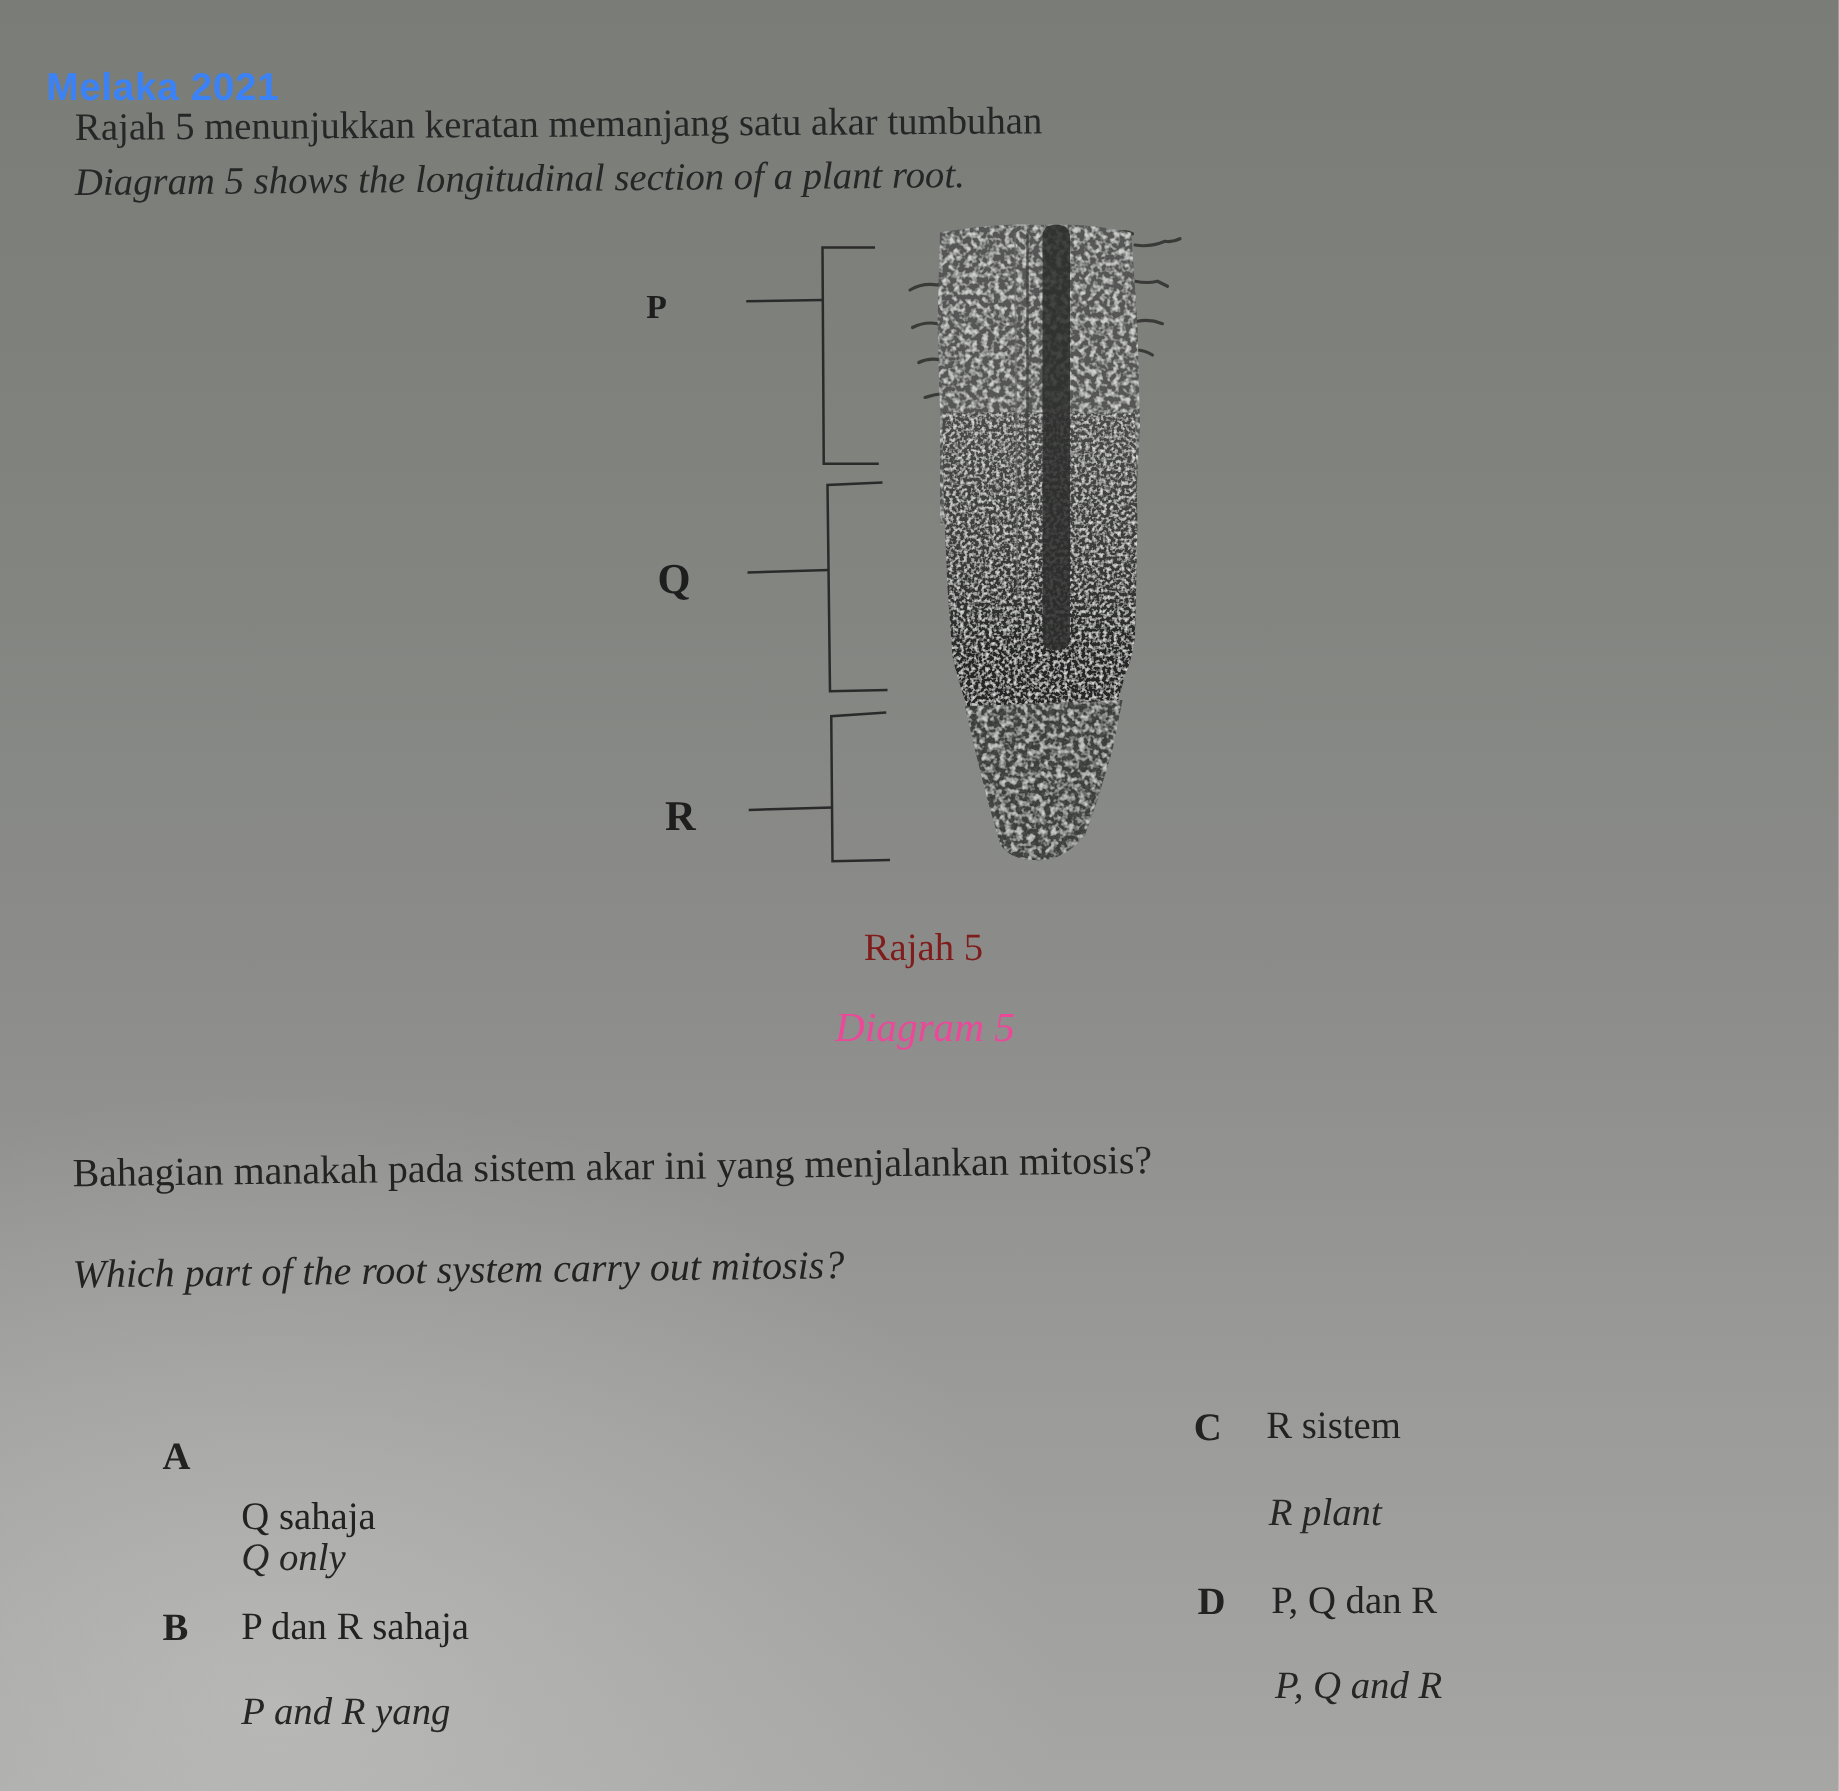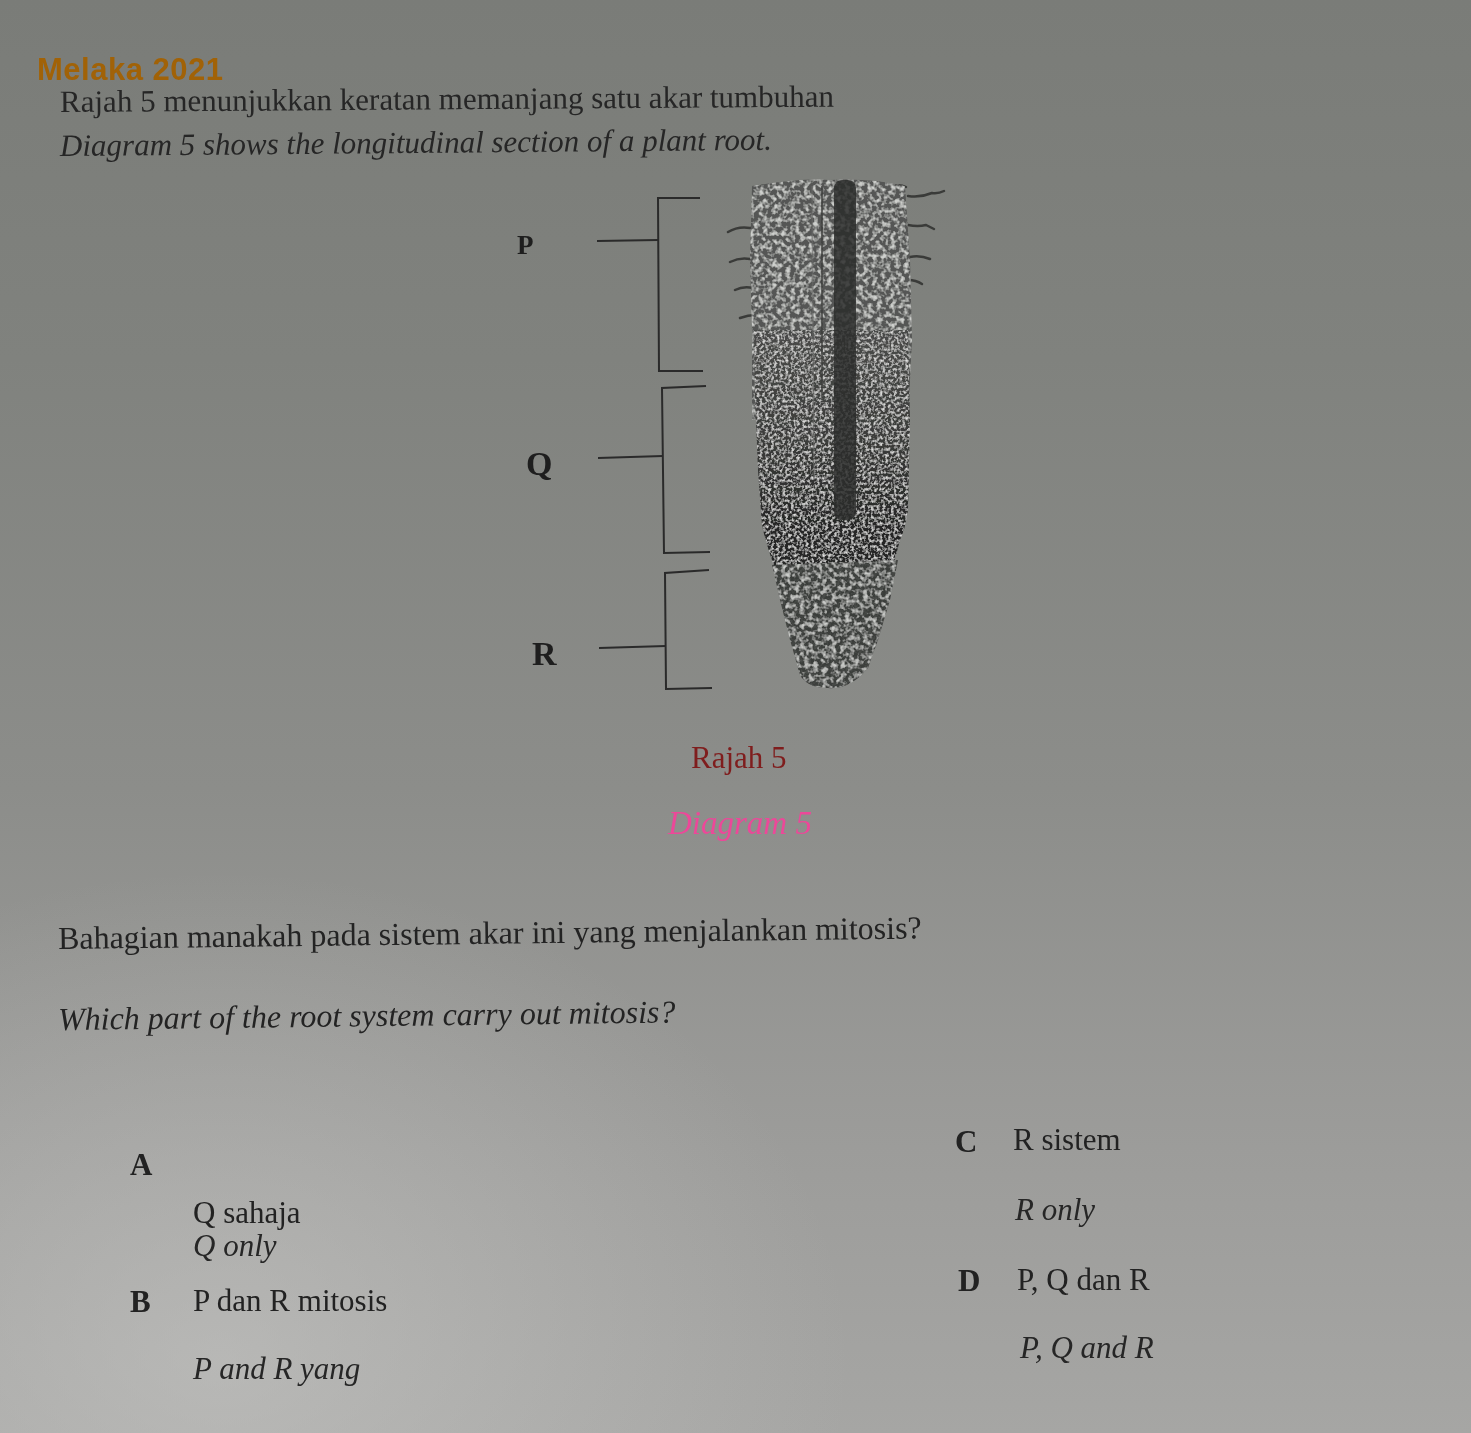--- a/index.html
+++ b/index.html
@@ -16,21 +16,21 @@
         linear-gradient(180deg, #7a7c78 0%, #80827e 25%, #8c8d8a 55%, #9c9c9a 80%, #a6a6a4 100%);
       color: #1f1f1f;
     }
     .abs { position: absolute; white-space: nowrap; }
 
     .source-title {
       left: 37px; top: 52px;
       font-family: "Liberation Sans", sans-serif;
       font-weight: bold;
       font-size: 31px;
-      color: #a16207;
+      color: #3b82f6;
       letter-spacing: 0.5px;
     }
     .intro-malay {
       left: 60px; top: 84px;
       font-family: "Liberation Serif", serif;
       font-size: 31px;
       color: #262626;
       transform: rotate(-0.4deg);
       transform-origin: left center;
     }
@@ -228,27 +228,27 @@
 <div class="abs question-english">Which part of the root system carry out mitosis?</div>
 
 <div class="option">
   <span class="abs option-letter opt-a-letter">A</span>
   <span class="abs option-malay opt-a-malay">Q sahaja</span>
   <span class="abs option-english opt-a-eng">Q only</span>
 </div>
 
 <div class="option">
   <span class="abs option-letter opt-b-letter">B</span>
-  <span class="abs option-malay opt-b-malay">P dan R mitosis</span>
+  <span class="abs option-malay opt-b-malay">P dan R sahaja</span>
   <span class="abs option-english opt-b-eng">P and R yang</span>
 </div>
 
 <div class="option">
   <span class="abs option-letter opt-c-letter">C</span>
   <span class="abs option-malay opt-c-malay">R sistem</span>
-  <span class="abs option-english opt-c-eng">R only</span>
+  <span class="abs option-english opt-c-eng">R plant</span>
 </div>
 
 <div class="option">
   <span class="abs option-letter opt-d-letter">D</span>
   <span class="abs option-malay opt-d-malay">P, Q dan R</span>
   <span class="abs option-english opt-d-eng">P, Q and R</span>
 </div>
 
 </body></html>

